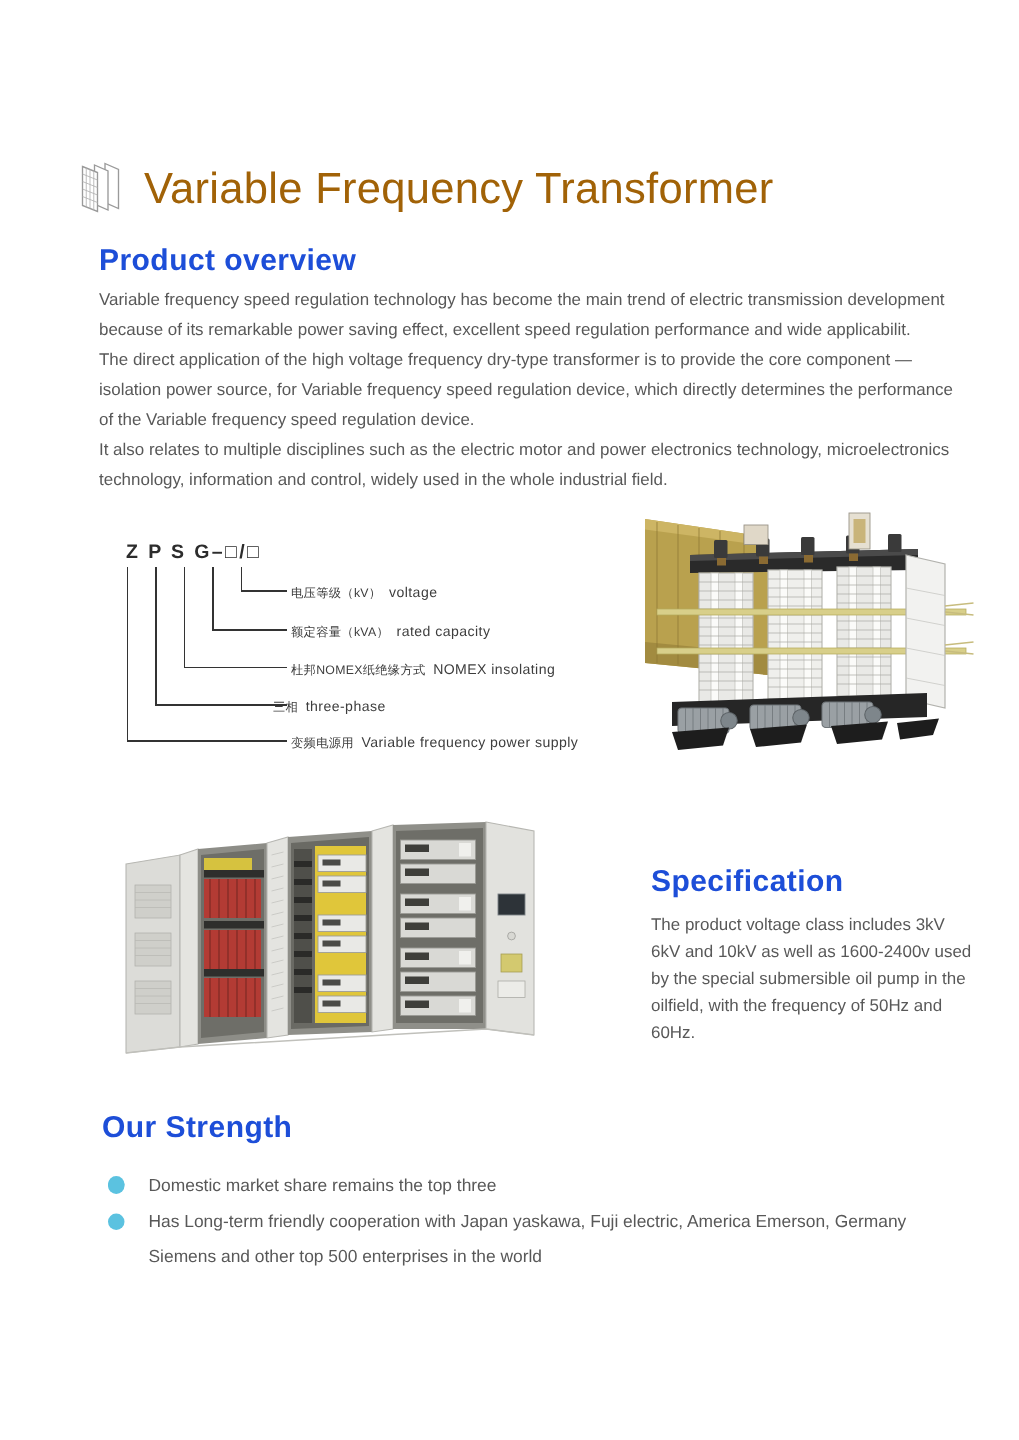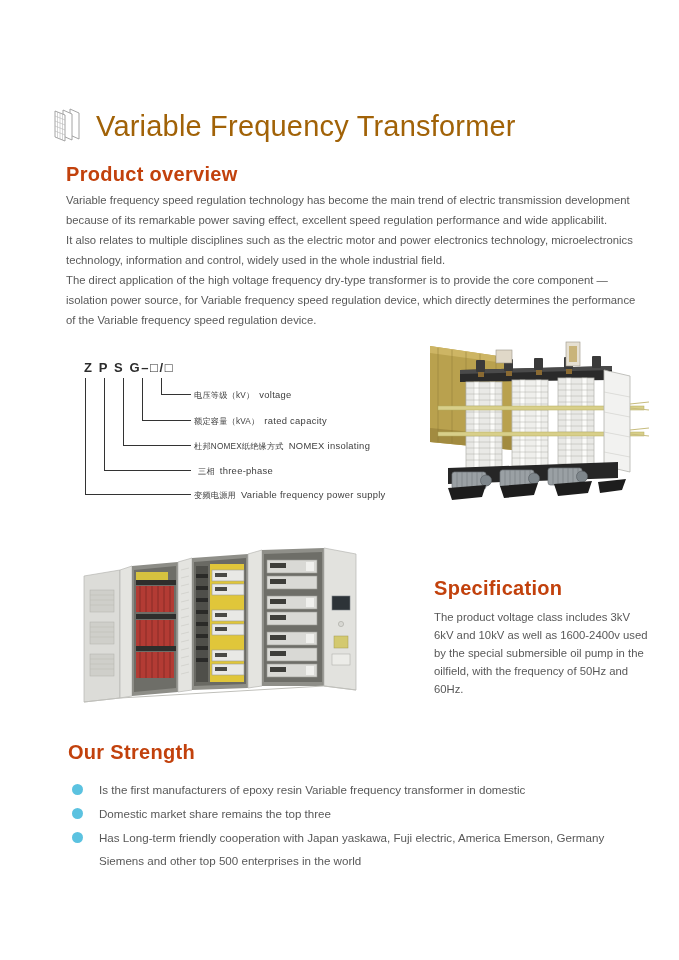--- a/index.html
+++ b/index.html
@@ -41,21 +41,21 @@
   .page-title {
     font-size: 29px;
     color: #a16207;
     letter-spacing: 0.2px;
     line-height: 1;
     white-space: nowrap;
   }
 
   
   .sec-heading {
-    color: #c2410c;
+    color: #1d4ed8;
     font-size: 20px;
     font-weight: bold;
     letter-spacing: 0.3px;
     line-height: 1;
     white-space: nowrap;
   }
 
   
   .overview-head {
     position: absolute;
@@ -218,22 +218,22 @@
         <path d="M7 10 L17 14 M7 15 L17 19 M7 20 L17 24 M7 25 L17 29"></path>
         <path d="M9.5 6 L9.5 32 M12 6.9 L12 33 M14.5 7.9 L14.5 34"></path>
       </g>
     </svg>
     <div class="page-title">Variable Frequency Transformer</div>
   </div>
 
   <div class="sec-heading overview-head">Product overview</div>
   <div class="overview-body">
     <p>Variable frequency speed regulation technology has become the main trend of electric transmission development because of its remarkable power saving effect, excellent speed regulation performance and wide applicabilit.</p>
+    <p>The direct application of the high voltage frequency dry-type transformer is to provide the core component —isolation power source, for Variable frequency speed regulation device, which directly determines the performance of the Variable frequency speed regulation device.</p>
     <p>It also relates to multiple disciplines such as the electric motor and power electronics technology, microelectronics technology, information and control, widely used in the whole industrial field.</p>
-    <p>The direct application of the high voltage frequency dry-type transformer is to provide the core component —isolation power source, for Variable frequency speed regulation device, which directly determines the performance of the Variable frequency speed regulation device.</p>
   </div>
 
 
   <div class="ptd-diagram">
     <div class="ptd-code">Z P S G–□/□</div>
 
     <svg class="ptd-svg" viewBox="0 0 330 145">
       <g stroke="#333333" stroke-width="1" fill="none" shape-rendering="crispEdges">
 
         <path d="M95 18 L95 34 L125 34"></path>
@@ -251,21 +251,21 @@
     <div class="ptd-labels">
       <div class="ptd-label" style="left:128px; top:30px;">
         <span class="cn">电压等级（kV）</span><span class="en">voltage</span>
       </div>
       <div class="ptd-label" style="left:128px; top:56px;">
         <span class="cn">额定容量（kVA）</span><span class="en">rated capacity</span>
       </div>
       <div class="ptd-label" style="left:128px; top:81px;">
         <span class="cn">杜邦NOMEX纸绝缘方式</span><span class="en">NOMEX insolating</span>
       </div>
-      <div class="ptd-label" style="left:132px; top:106px;">
+      <div class="ptd-label" style="left:116px; top:106px;">
         <span class="cn">三相</span><span class="en">three-phase</span>
       </div>
       <div class="ptd-label" style="left:128px; top:130px;">
         <span class="cn">变频电源用</span><span class="en">Variable frequency power supply</span>
       </div>
     </div>
   </div>
 
   <div class="photo photo-transformer">
     <svg viewBox="0 0 244 192">
@@ -479,21 +479,20 @@
     </svg>
   </div>
 
   <div class="sec-heading spec-head">Specification</div>
   <div class="spec-body">The product voltage class includes 3kV 6kV and 10kV as well as 1600-2400v used by the special submersible oil pump in the oilfield, with the frequency of 50Hz and 60Hz.</div>
 
   <div class="sec-heading strength-head">Our Strength</div>
   <ul class="strength-list">
     <li class="strength-item">
       <span class="bullet-dot"></span>
-      <span>Is the first manufacturers of epoxy resin Variable frequency transformer in domestic</span>
     </li>
     <li class="strength-item">
       <span class="bullet-dot"></span>
       <span>Domestic market share remains the top three</span>
     </li>
     <li class="strength-item">
       <span class="bullet-dot"></span>
       <span>Has Long-term friendly cooperation with Japan yaskawa, Fuji electric, America Emerson, Germany Siemens and other top 500 enterprises in the world</span>
     </li>
   </ul>

